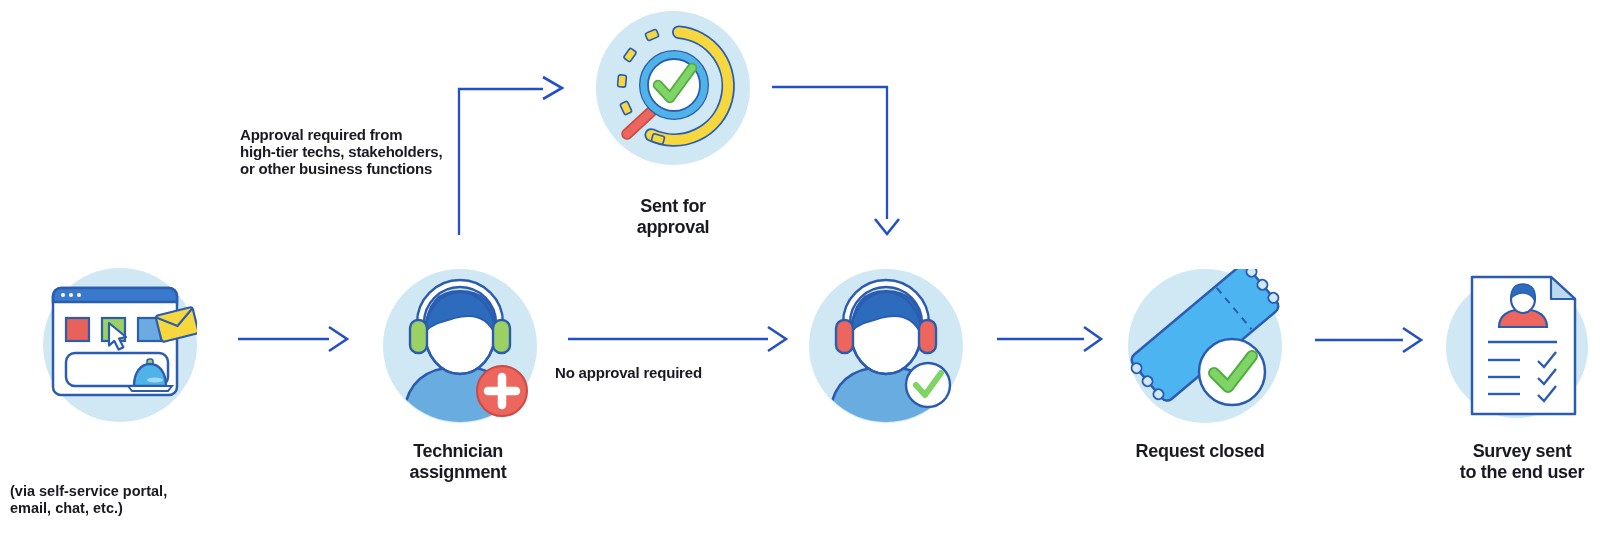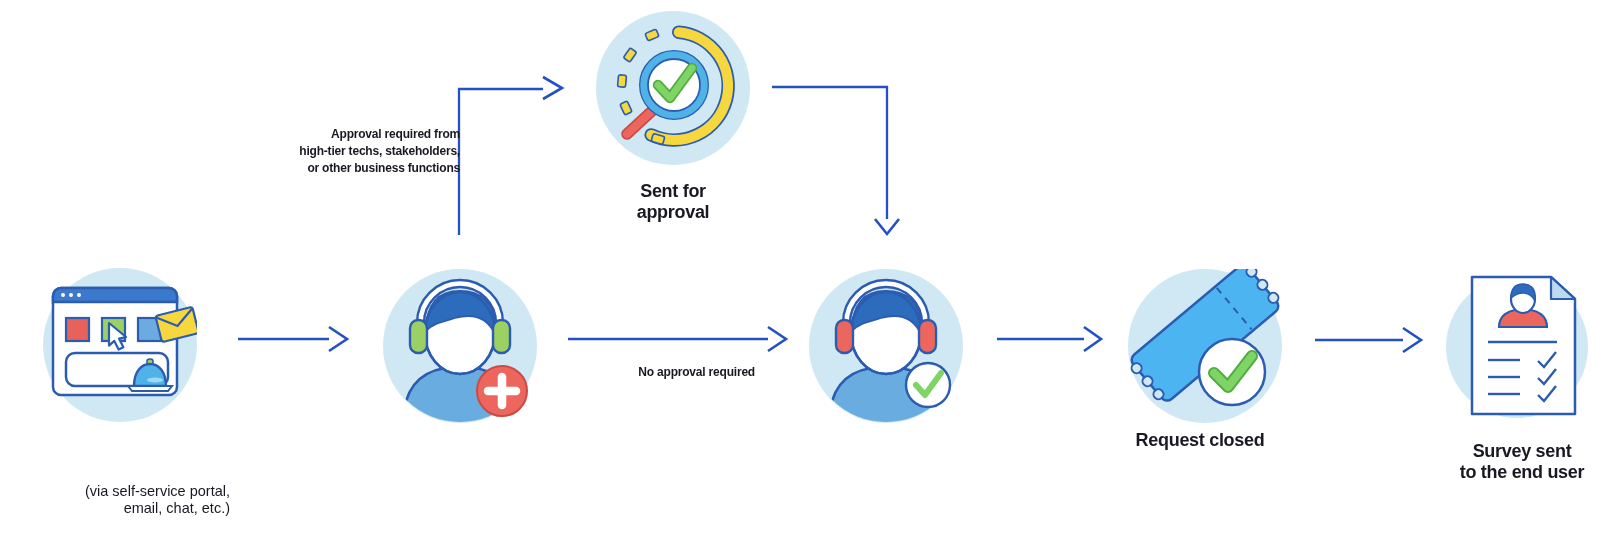--- a/index.html
+++ b/index.html
@@ -8,24 +8,24 @@
     --ticket-blue:#4db4f2; --green:#9ad162; --check-green:#7fd466; --check-green-dark:#52ad41;
     --coral:#ec665e; --coral-dark:#c84c45; --yellow:#f6d73e; --square-red:#e8615a; --square-blue:#6cabe2;
     --fold-blue:#bcd9ef;
   }
   html,body{margin:0;padding:0;background:var(--bg);}
   .canvas{position:relative;width:1600px;height:539px;background:var(--bg);overflow:hidden;
           font-family:"Liberation Sans","DejaVu Sans",sans-serif;}
   .node-icon{position:absolute;width:154px;height:154px;}
   .node-label{position:absolute;font-weight:700;font-size:18px;line-height:21px;color:var(--text);
               text-align:center;white-space:pre-line;letter-spacing:-0.3px;}
-  .node-sublabel{position:absolute;font-weight:400;font-size:14.5px;line-height:17px;color:var(--text);
-              text-align:right;white-space:pre-line;}
-  .edge-label{position:absolute;font-weight:600;font-size:12px;line-height:17px;color:var(--text);
-              text-align:right;white-space:pre-line;letter-spacing:-0.2px;}
+  .node-sublabel{position:absolute;font-weight:700;font-size:14.5px;line-height:17px;color:var(--text);
+              text-align:left;white-space:pre-line;}
+  .edge-label{position:absolute;font-weight:600;font-size:15px;line-height:17px;color:var(--text);
+              text-align:left;white-space:pre-line;letter-spacing:-0.2px;}
   svg{display:block;}
   .arrow-layer{position:absolute;left:0;top:0;pointer-events:none;}
 </style>
 </head>
 <body>
 
 <div class="canvas">
 
   <svg class="arrow-layer" width="1600" height="539" viewBox="0 0 1600 539">
     <g stroke="var(--arrow)" stroke-width="2.3" fill="none">
@@ -107,20 +107,22 @@
     <path d="M43,62 C43,34 56,22 77,22 C98,22 112,34 112,56 L112,65 C104,48 90,44 72,49 C58,53 49,55 43,62 Z" fill="var(--hair-blue)" stroke="var(--outline)" stroke-width="1.8"></path>
     <ellipse cx="77" cy="64" rx="35" ry="41" fill="none" stroke="var(--outline)" stroke-width="2.5"></ellipse>
     <path d="M34,54 A43,43 0 0 1 120,54 L113,54 A36,36 0 0 0 41,54 Z" fill="#fff" stroke="var(--outline)" stroke-width="2.4"></path>
     <rect x="27" y="51" width="17" height="33" rx="8" fill="var(--green)" stroke="var(--outline)" stroke-width="2.4"></rect>
     <rect x="110" y="51" width="17" height="33" rx="8" fill="var(--green)" stroke="var(--outline)" stroke-width="2.4"></rect>
     <g>
       <circle cx="119" cy="122" r="25" fill="var(--coral)" stroke="#cc4a43" stroke-width="2"></circle>
       <path d="M119,108 v28 M105,122 h28" stroke="#fff" stroke-width="8.5" stroke-linecap="round"></path>
     </g>
   </svg>
+  <div class="node-label" style="left:358px;top:441px;width:200px">Technician
+assignment</div>
 
   <svg class="node-icon" style="left:596px;top:11px" viewBox="0 0 154 154">
     <circle cx="77" cy="77" r="77" fill="var(--node-bg)"></circle>
     <path d="M82.7,21.2 A54,54 0 1 1 55.2,123.9" fill="none" stroke="var(--outline)" stroke-width="13.5" stroke-linecap="round"></path>
     <path d="M82.7,21.2 A54,54 0 1 1 55.2,123.9" fill="none" stroke="var(--yellow)" stroke-width="10" stroke-linecap="round"></path>
     <g fill="var(--yellow)" stroke="var(--outline)" stroke-width="1.6">
       <g transform="translate(56,24) rotate(-23)">
           <rect x="-6" y="-4" width="12" height="8" rx="2"></rect>
         </g>
       <g transform="translate(34,44) rotate(-55)">
@@ -141,21 +143,21 @@
       <line x1="57" y1="99" x2="31" y2="123" stroke="var(--coral)" stroke-width="8" stroke-linecap="round"></line>
     </g>
     <circle cx="78" cy="74" r="34" fill="#fff" stroke="var(--outline)" stroke-width="2"></circle>
     <circle cx="78" cy="74" r="30" fill="none" stroke="var(--sky-blue)" stroke-width="7.5"></circle>
     <circle cx="78" cy="74" r="26" fill="none" stroke="var(--outline)" stroke-width="1.8"></circle>
     <g stroke-linecap="round" stroke-linejoin="round" fill="none">
       <path d="M62,74 L74,87 96,57" stroke="var(--check-green-dark)" stroke-width="10.5"></path>
       <path d="M62,74 L74,87 96,57" stroke="var(--check-green)" stroke-width="7"></path>
     </g>
   </svg>
-  <div class="node-label" style="left:573px;top:181px;width:200px">Sent for
+  <div class="node-label" style="left:573px;top:196px;width:200px">Sent for
 approval</div>
 
   <svg class="node-icon" style="left:809px;top:269px" viewBox="0 0 154 154">
     <defs>
         <clipPath id="clipB">
           <circle cx="77" cy="77" r="76"></circle>
         </clipPath>
       </defs>
     <circle cx="77" cy="77" r="77" fill="var(--node-bg)"></circle>
     <g clip-path="url(#clipB)">
@@ -186,21 +188,21 @@
           <circle cx="75" cy="17" r="5"></circle>
       </g>
       <line x1="38" y1="-27" x2="38" y2="27" stroke="var(--outline)" stroke-width="2" stroke-dasharray="7 6"></line>
     </g>
     <g>
       <circle cx="104" cy="103" r="33" fill="#fff" stroke="var(--outline)" stroke-width="2.5"></circle>
       <path d="M86,104 L100,118 124,87" fill="none" stroke="var(--check-green-dark)" stroke-width="12" stroke-linecap="round" stroke-linejoin="round"></path>
       <path d="M86,104 L100,118 124,87" fill="none" stroke="var(--check-green)" stroke-width="8" stroke-linecap="round" stroke-linejoin="round"></path>
     </g>
   </svg>
-  <div class="node-label" style="left:1100px;top:430px;width:200px">Request closed</div>
+  <div class="node-label" style="left:1100px;top:441px;width:200px">Request closed</div>
 
   <svg class="node-icon" style="left:1440px;top:270px" viewBox="0 0 154 154">
     <circle cx="77" cy="77" r="71" fill="var(--node-bg)"></circle>
     <path d="M32,7 H111 L135,29 V144 H32 Z" fill="#fff" stroke="var(--outline)" stroke-width="2.5" stroke-linejoin="round"></path>
     <path d="M111,7 V29 H135 Z" fill="var(--fold-blue)" stroke="var(--outline)" stroke-width="2.2" stroke-linejoin="round"></path>
     <g>
       <path d="M59,57 C59,45 69,41 75,40 L91,40 C97,41 107,45 107,57 Z" fill="var(--coral)" stroke="var(--outline)" stroke-width="2.2"></path>
       <ellipse cx="83" cy="29" rx="12" ry="14" fill="#fff" stroke="var(--outline)" stroke-width="2.2"></ellipse>
       <path d="M71,28 C71,18 76,14 83,14 C90,14 95,18 95,26 L95,31 C90,21 79,21 71,28 Z" fill="var(--hair-blue)" stroke="var(--outline)" stroke-width="1.5"></path>
     </g>

